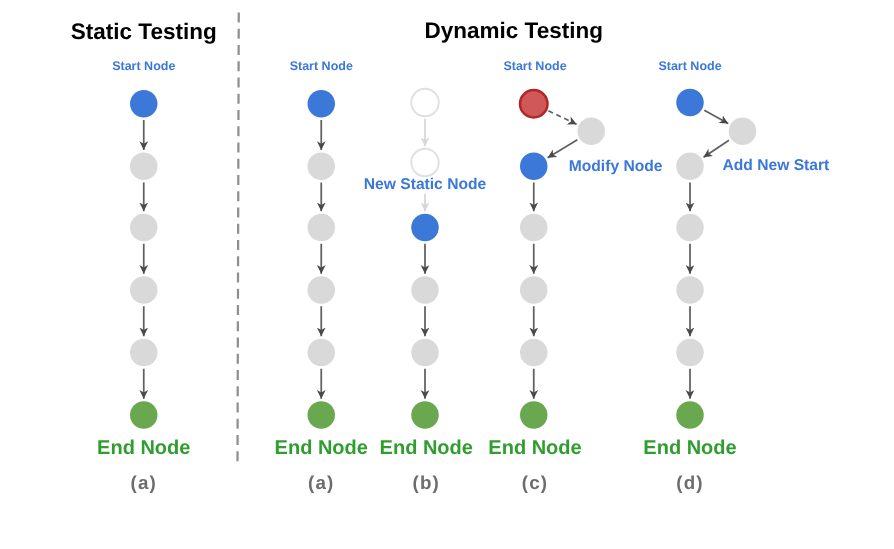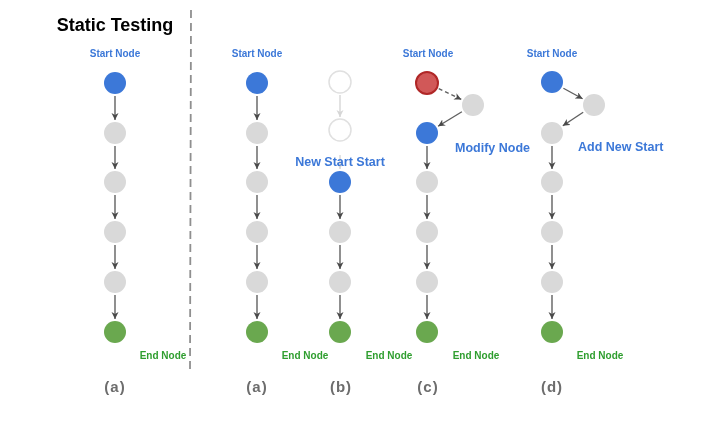--- a/index.html
+++ b/index.html
@@ -3,23 +3,23 @@
 <meta charset="utf-8">
 <style>
   html,body{margin:0;padding:0;background:#ffffff;}
   body{width:715px;height:439px;font-family:"Liberation Sans",sans-serif;}
   .canvas{position:relative;width:715px;height:439px;background:#fff;overflow:hidden;}
   .canvas svg{position:absolute;left:0;top:0;}
   .lbl{position:absolute;white-space:nowrap;font-weight:bold;}
   .centered{transform:translateX(-50%);}
   .title{font-size:18px;color:var(--title-text);}
   .start-lbl{font-size:10px;color:var(--blue-text);}
-  .end-lbl{font-size:10px;color:var(--green-text);margin-left:48px;}
+  .end-lbl{font-size:16px;color:var(--green-text);}
   .caption{font-size:15px;color:var(--caption-text);letter-spacing:1px;}
-  .ann{font-size:12.5px;color:var(--blue-text);margin-top:15px;}
+  .ann{font-size:12.5px;color:var(--blue-text);}
 </style>
 </head>
 <body>
 
 <div class="canvas">
 
   <svg id="graph-svg" width="715" height="439" viewBox="0 0 715 439">
       <defs>
         <marker id="ah-dark" markerWidth="8" markerHeight="8" refX="7" refY="3.5" orient="auto" markerUnits="userSpaceOnUse">
           <path d="M0,0 L7,3.5 L0,7 L2,3.5 Z" fill="#4a4a4a"></path>
@@ -84,27 +84,28 @@
       <circle cx="552" cy="82" r="11" fill="#3c78d8"></circle>
       <circle cx="594" cy="105" r="11" fill="#d9d9d9"></circle>
       <circle cx="552" cy="133" r="11" fill="#d9d9d9"></circle>
       <circle cx="552" cy="182" r="11" fill="#d9d9d9"></circle>
       <circle cx="552" cy="232" r="11" fill="#d9d9d9"></circle>
       <circle cx="552" cy="282" r="11" fill="#d9d9d9"></circle>
       <circle cx="552" cy="332" r="11" fill="#6aa84f"></circle>
     </svg>
 
   <div class="lbl title centered" style="left:115px;top:15px">Static Testing</div>
+  <div class="lbl title centered" style="left:411px;top:14px">Dynamic Testing</div>
 
   <div class="lbl start-lbl centered" style="left:115px;top:48px">Start Node</div>
   <div class="lbl start-lbl centered" style="left:257px;top:48px">Start Node</div>
   <div class="lbl start-lbl centered" style="left:428px;top:48px">Start Node</div>
   <div class="lbl start-lbl centered" style="left:552px;top:48px">Start Node</div>
 
-  <div class="lbl ann centered" style="left:340px;top:140px">New Start Start</div>
+  <div class="lbl ann centered" style="left:340px;top:140px">New Static Node</div>
   <div class="lbl ann" style="left:455px;top:126px">Modify Node</div>
   <div class="lbl ann" style="left:578px;top:125px">Add New Start</div>
 
   <div class="lbl end-lbl centered" style="left:115px;top:350px">End Node</div>
   <div class="lbl end-lbl centered" style="left:257px;top:350px">End Node</div>
   <div class="lbl end-lbl centered" style="left:341px;top:350px">End Node</div>
   <div class="lbl end-lbl centered" style="left:428px;top:350px">End Node</div>
   <div class="lbl end-lbl centered" style="left:552px;top:350px">End Node</div>
 
   <div class="lbl caption centered" style="left:115px;top:378px">(a)</div>

